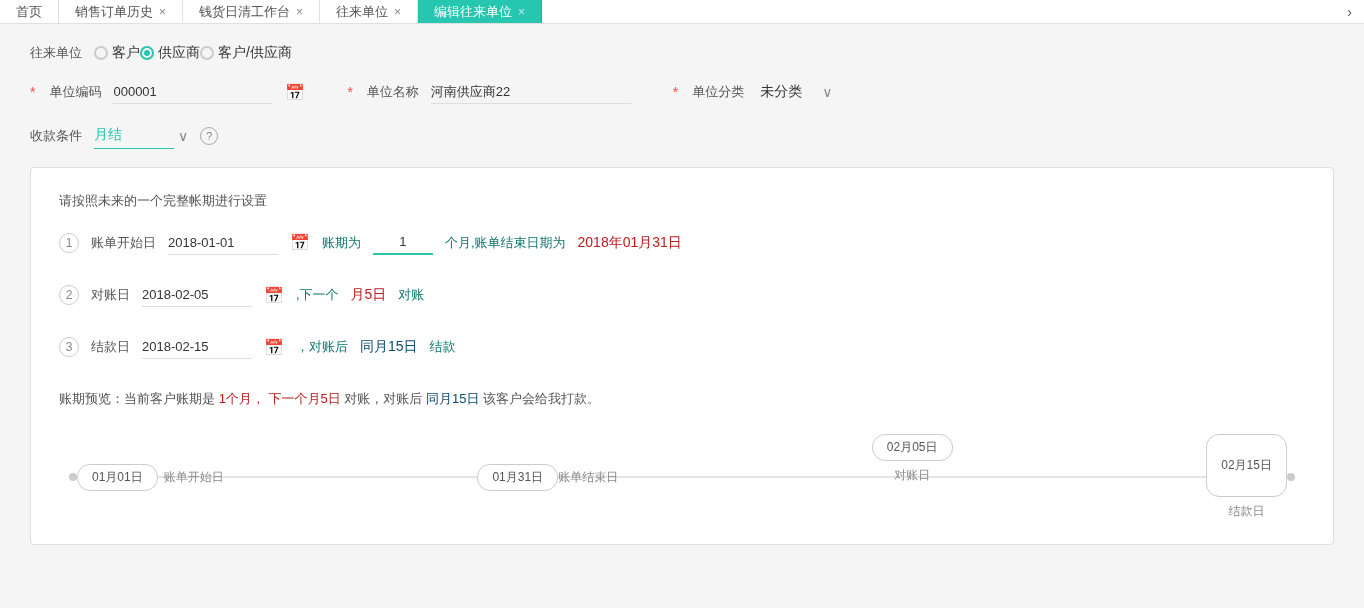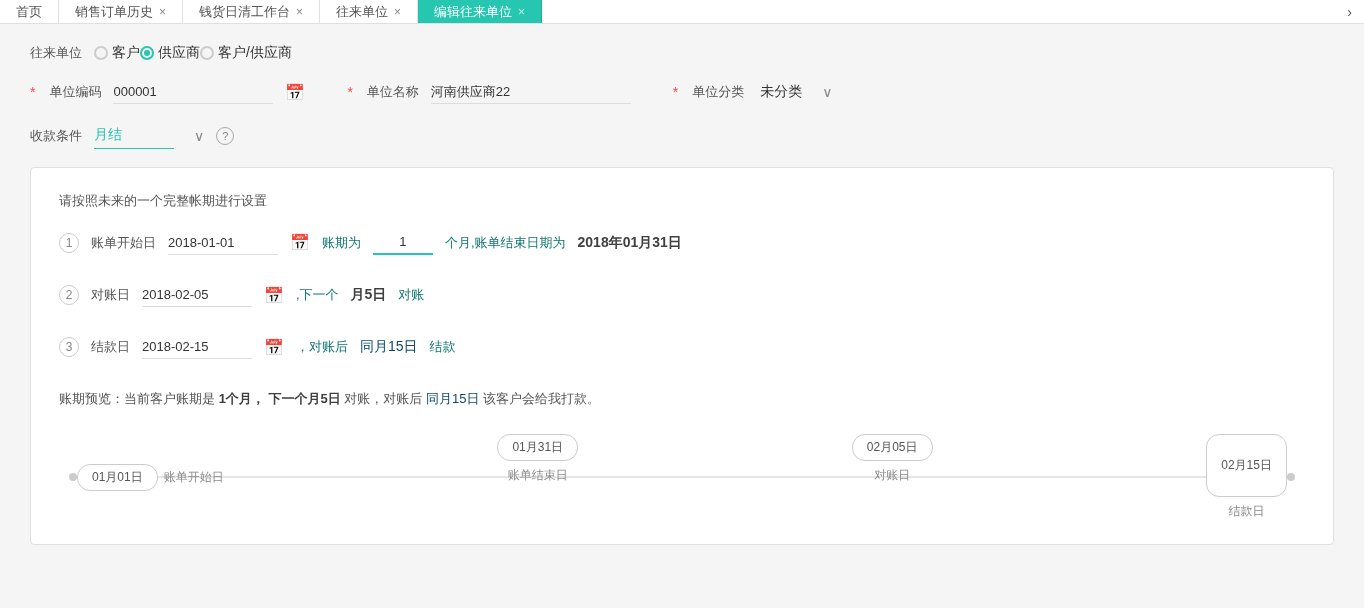--- a/index.html
+++ b/index.html
@@ -110,21 +110,21 @@
 
     .calendar-icon {
       color: #888;
       cursor: pointer;
       font-size: 16px;
     }
 
     .select-wrapper {
       display: flex;
       align-items: center;
-      gap: 20px;
+      gap: 4px;
     }
     .select-value {
       color: #26c6b0;
       border-bottom: 1px solid #26c6b0;
       padding: 4px 0;
       min-width: 80px;
     }
     .dropdown-arrow {
       color: #888;
       cursor: pointer;
@@ -195,21 +195,21 @@
       border-bottom: 2px solid #26c6b0;
       outline: none;
       padding: 4px 0;
       font-size: 13px;
       color: #333;
       background: transparent;
       width: 60px;
       text-align: center;
     }
     .inline-text { font-size: 13px; color: #0f766e; }
-    .highlight-orange { color: #404040; font-weight: 700; }
+    .highlight-orange { color: #b91c1c; font-weight: 400; }
     .highlight-teal { color: #0c4a6e; font-weight: 500; }
 
     
     .preview-section {
       margin-top: 20px;
       font-size: 13px;
       color: #555;
       line-height: 1.8;
     }
   </style>
@@ -331,21 +331,21 @@
 
     <div style="display:flex; align-items:center; margin-top:24px; padding: 0 10px;">
       <div style="width:8px;height:8px;border-radius:50%;background:#ccc;flex-shrink:0;"></div>
       <div style="flex:1; position:relative; display:flex; align-items:center;">
         <div style="position:absolute;top:50%;left:0;right:0;height:1px;background:#ccc;transform:translateY(-50%);z-index:0;"></div>
         <div style="display:flex;justify-content:space-between;width:100%;z-index:1;">
           <div style="display:flex;flex-direction:row;align-items:center;gap:6px;">
             <div style="background:#fff;border:1px solid #ccc;border-radius:13px;padding:4px 14px;font-size:12px;color:#555;">01月01日</div>
             <span style="font-size:12px;color:#888;">账单开始日</span>
           </div>
-          <div style="display:flex;flex-direction:column;align-items:center;gap:6px;">
+          <div style="display:flex;flex-direction:row;align-items:center;">
             <div style="background:#fff;border:1px solid #ccc;border-radius:13px;padding:4px 14px;font-size:12px;color:#555;">01月31日</div>
             <span style="font-size:12px;color:#888;">账单结束日</span>
           </div>
           <div style="display:flex;flex-direction:column;align-items:center;gap:6px;">
             <div style="background:#fff;border:1px solid #ccc;border-radius:13px;padding:4px 14px;font-size:12px;color:#555;text-align:right;">02月05日</div>
             <span style="font-size:12px;color:#888;">对账日</span>
           </div>
           <div style="display:flex;flex-direction:column;align-items:center;gap:6px;">
             <div style="background:#fff;border:1px solid #ccc;border-radius:13px;padding:22px 14px;font-size:12px;color:#555;">02月15日</div>
             <span style="font-size:12px;color:#888;">结款日</span>

